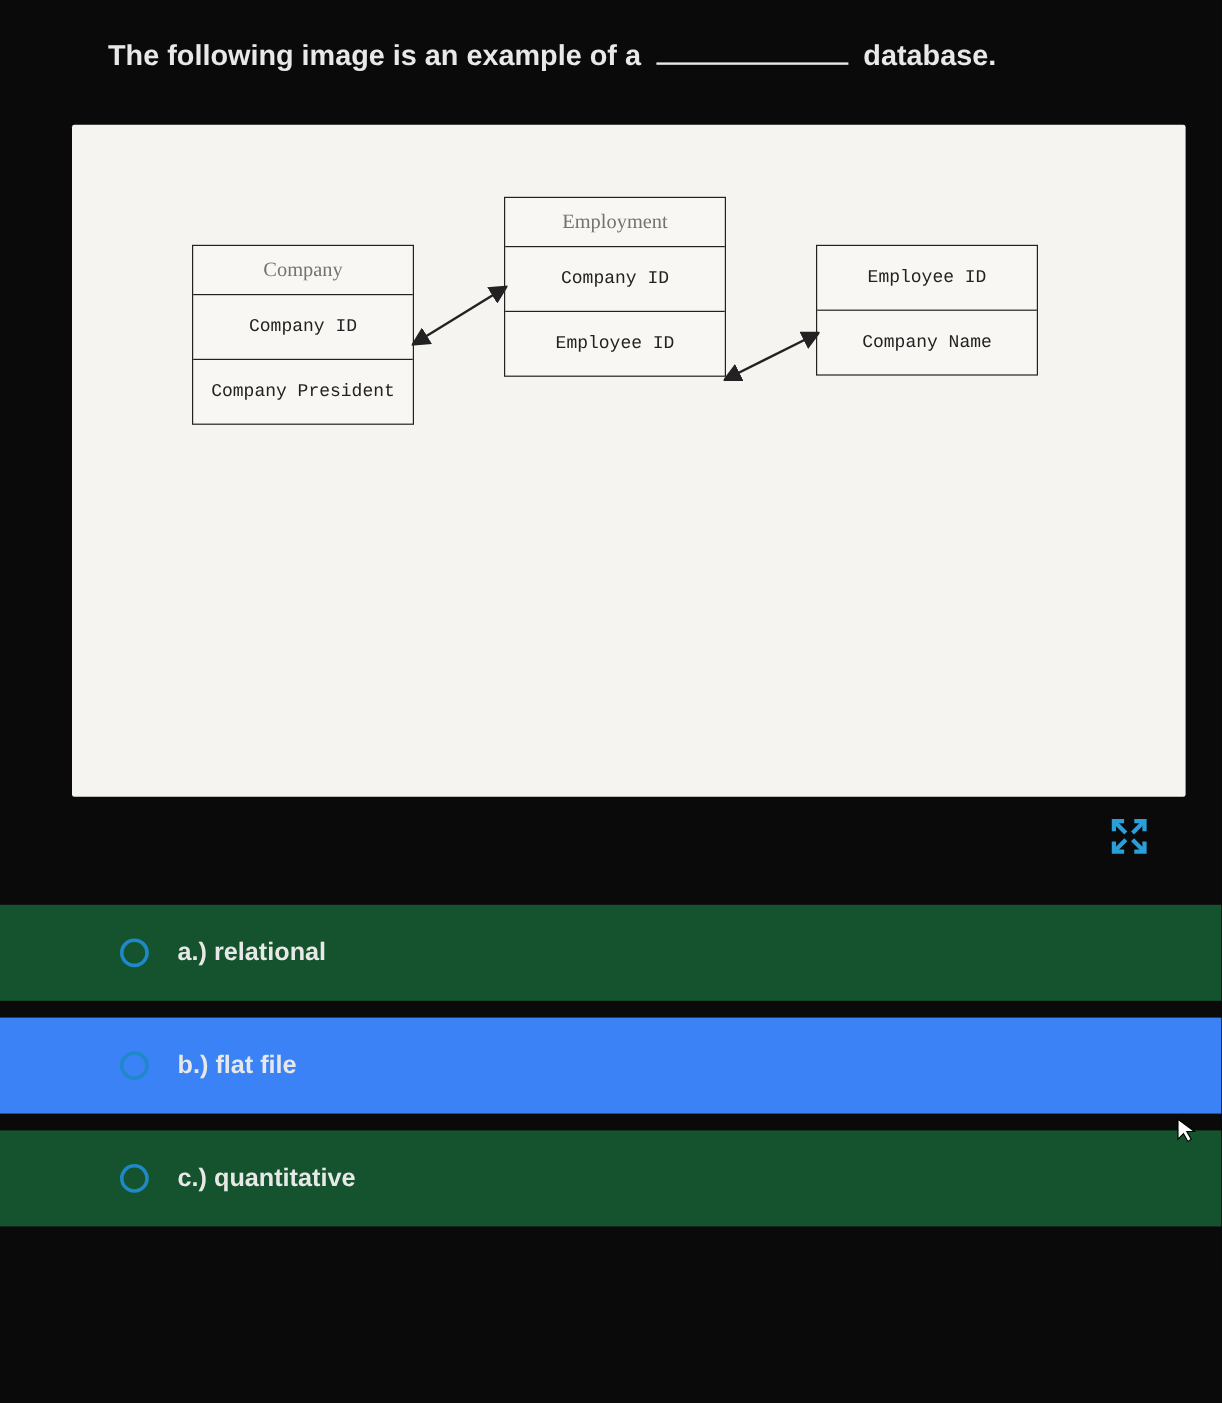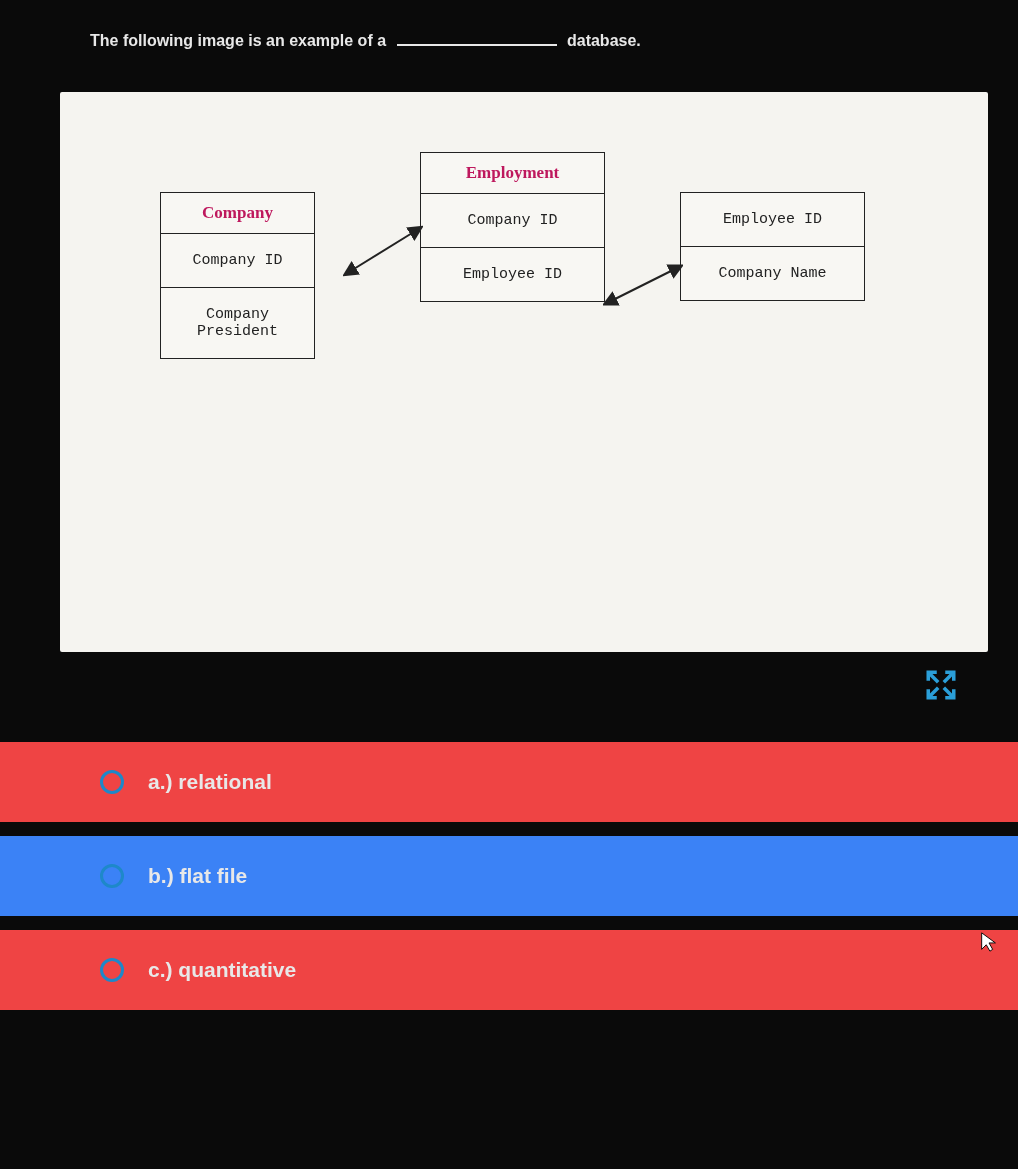--- a/index.html
+++ b/index.html
@@ -9,21 +9,21 @@
     width: 1018px;
     height: 1169px;
     overflow: hidden;
     position: relative;
   }
   .question-area {
     padding: 30px 60px 10px 90px;
   }
   .question-text {
     color: #e8e8e8;
-    font-size: 16px;
+    font-size: 24px;
     font-weight: 600;
     line-height: 1.4;
   }
   .blank-line {
     display: inline-block;
     border-bottom: 2px solid #e8e8e8;
     width: 160px;
     vertical-align: baseline;
     margin: 0 6px;
   }
@@ -38,39 +38,39 @@
     position: relative;
     border-radius: 2px;
   }
   .entity {
     position: absolute;
     border: 1.5px solid #222;
     background: #f8f7f3;
   }
   .entity .hdr {
     text-align: center;
-    font-weight: bold;
+    font-weight: normal;
     font-family: "Times New Roman", serif;
     font-size: 17px;
-    color: #be185d;
+    color: #737373;
     padding: 10px 6px;
     border-bottom: 1.5px solid #222;
   }
   .entity .row {
     text-align: center;
     font-family: Liberation Mono, monospace;
     font-size: 15px;
     color: #222;
     padding: 18px 6px;
     border-bottom: 1.5px solid #222;
   }
   .entity .row:last-child { border-bottom: none; }
 
   
-  #ent-company  { left: 100px; top: 100px; width: 155px; }
+  #ent-company  { left: 100px; top: 100px; width: 185px; }
   #ent-employment { left: 360px; top: 60px;  width: 185px; }
   #ent-employees { left: 620px; top: 100px; width: 185px; }
 
   .arrow {
     position: absolute;
     pointer-events: none;
   }
 
   .expand-btn {
     position: absolute;
@@ -83,21 +83,21 @@
   }
 
   .options {
     margin-top: 90px;
   }
   .option {
     display: flex;
     align-items: center;
     gap: 24px;
     padding: 28px 0 28px 100px;
-    background: #ef4444;
+    background: #14532d;
     cursor: pointer;
   }
   .option.hover {
     background: #3b82f6;
   }
   .option + .option { margin-top: 14px; }
   .radio {
     width: 24px; height: 24px;
     border: 3px solid #1e88c9;
     border-radius: 50%;

